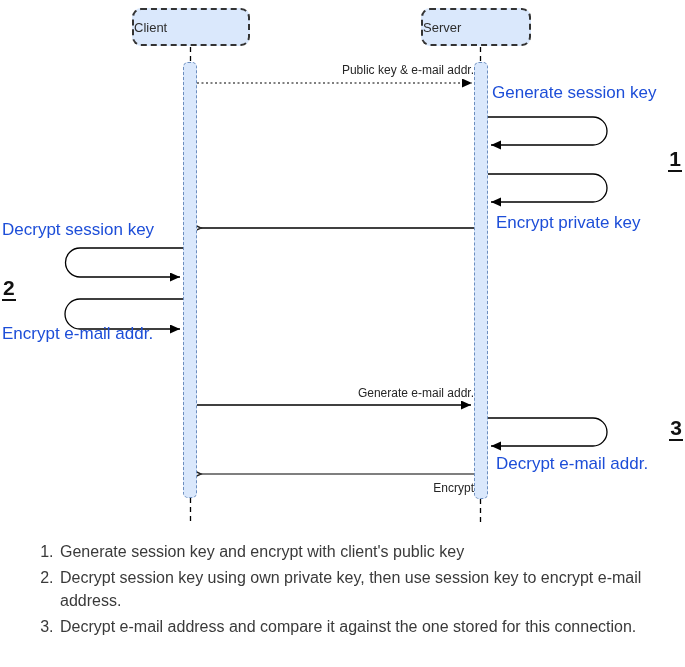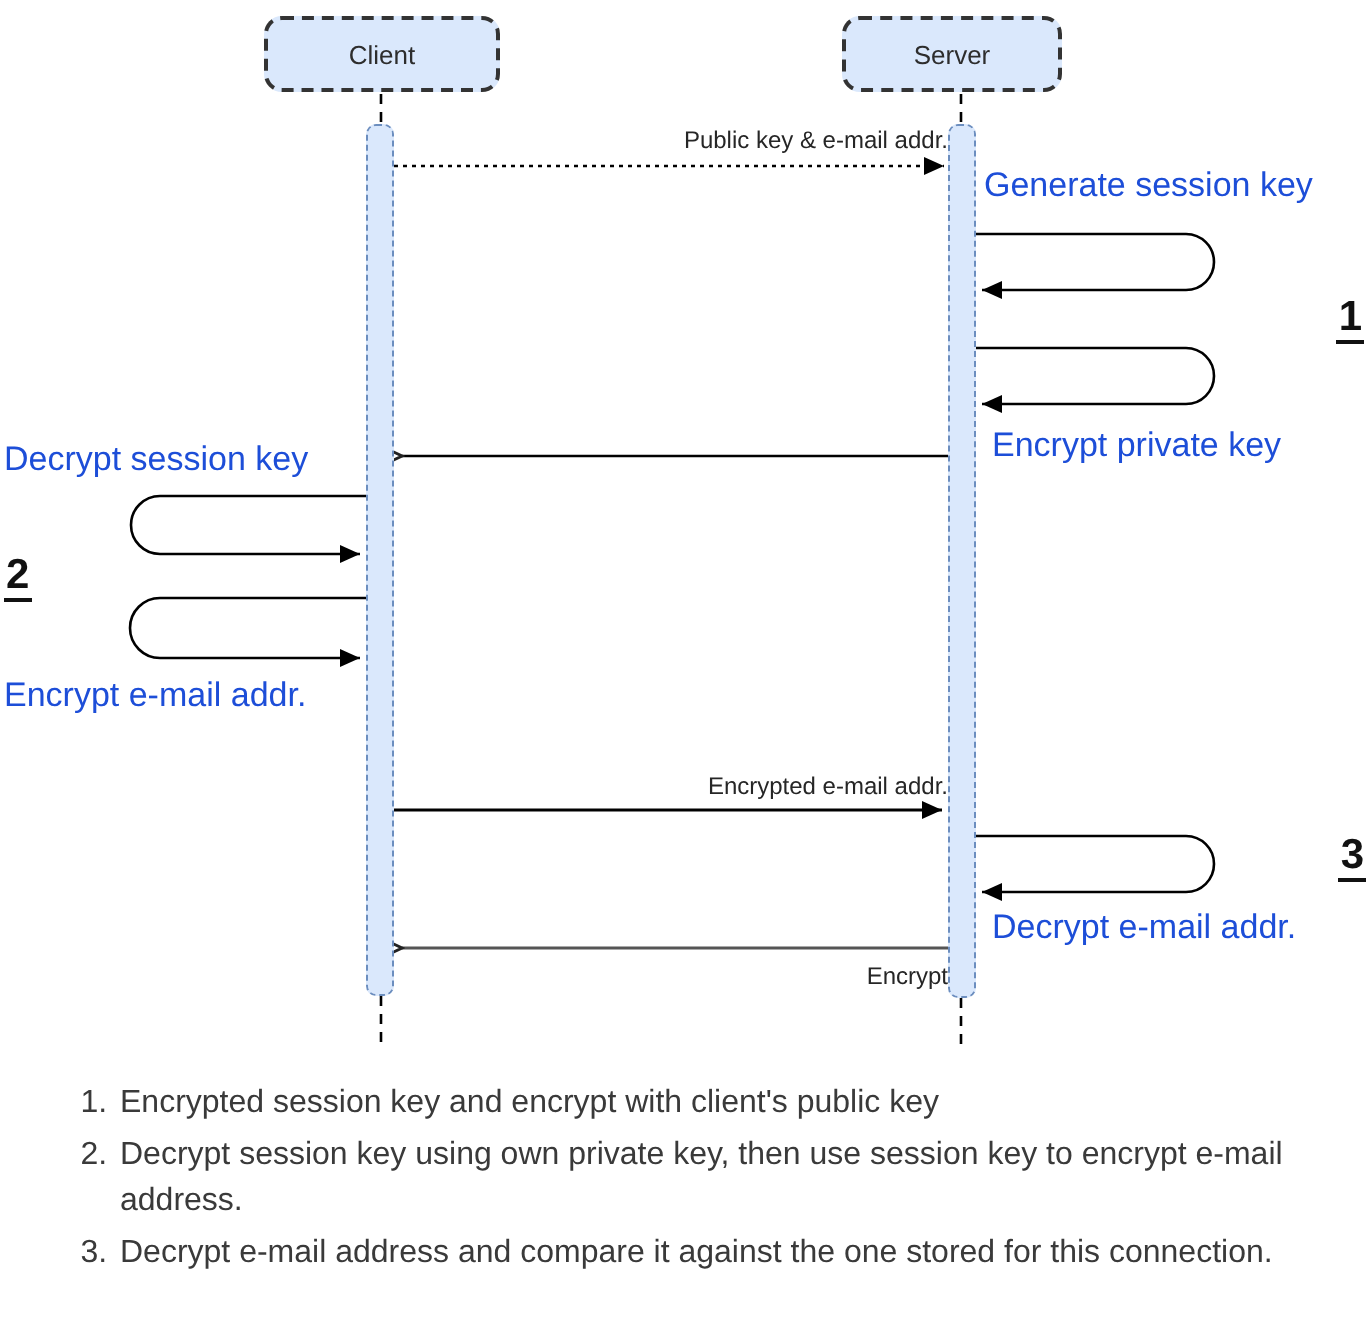--- a/index.html
+++ b/index.html
@@ -10,21 +10,21 @@
     font-family:"Liberation Sans", sans-serif;
     overflow:hidden;
   }
   .connector-layer{position:absolute;left:0;top:0;}
   .actor{
     position:absolute;
     top:8px;height:38px;
     background:#dae8fc;
     border:2px dashed #333333;
     border-radius:9px;
-    display:flex;align-items:center;justify-content:center;
+    display:flex;align-items:center;justify-content:flex-start;
     box-sizing:border-box;
     font-size:13px;color:#2d2d2d;
   }
   .actor.client{left:132px;width:118px;}
   .actor.server{left:421px;width:110px;}
   .bar{
     position:absolute;
     width:14px;
     background:#dae8fc;
     border:1.5px dashed #6c8ebf;
@@ -34,21 +34,21 @@
   .bar.client{left:183px;top:62px;height:436px;}
   .bar.server{left:474px;top:62px;height:437px;}
   .action-label{
     position:absolute;
     font-size:17px;color:#1d4ed8;
     white-space:nowrap;
   }
   .al-generate{left:492px;top:83px;}
   .al-encrypt-session{left:496px;top:213px;}
   .al-decrypt-session{left:2px;top:220px;}
-  .al-encrypt-email{left:2px;top:338px;text-align:center;}
+  .al-encrypt-email{left:2px;top:324px;text-align:center;}
   .al-decrypt-email{left:496px;top:454px;}
   .msg-label{
     position:absolute;
     left:197px;width:277px;
     text-align:right;
     font-size:12px;color:#262626;
     white-space:nowrap;
   }
   .ml-public{top:63px;}
   .ml-encsession{top:233px;}
@@ -117,40 +117,40 @@
     <span>Client</span>
   </div>
   <div class="actor server">
     <span>Server</span>
   </div>
 
   <div class="bar client"></div>
   <div class="bar server"></div>
 
   <div class="msg-label ml-public">Public key &amp; e-mail addr.</div>
-  <div class="msg-label ml-encemail">Encrypted e-mail addr.</div>
+  <div class="msg-label ml-encemail">Generate e-mail addr.</div>
   <div class="msg-label ml-result">Encrypt</div>
 
   <div class="action-label al-generate">Generate session key</div>
   <div class="action-label al-encrypt-session">Encrypt private key</div>
   <div class="action-label al-decrypt-session">Decrypt session key</div>
   <div class="action-label al-encrypt-email">Encrypt e-mail addr.</div>
   <div class="action-label al-decrypt-email">Decrypt e-mail addr.</div>
 
   <div class="step-num sn-1">
     <span>1</span>
   </div>
   <div class="step-num sn-2">
     <span>2</span>
   </div>
   <div class="step-num sn-3">
     <span>3</span>
   </div>
 
   <div class="notes">
     <ol>
-      <li>Encrypted session key and encrypt with client's public key</li>
+      <li>Generate session key and encrypt with client's public key</li>
       <li>Decrypt session key using own private key, then use session key to encrypt e-mail address.</li>
       <li>Decrypt e-mail address and compare it against the one stored for this connection.</li>
     </ol>
   </div>
 
 </div>
 
 </body></html>

